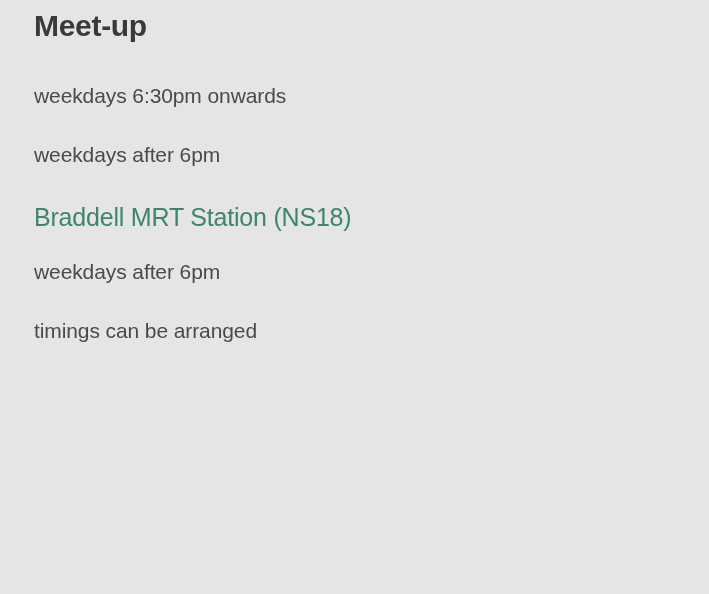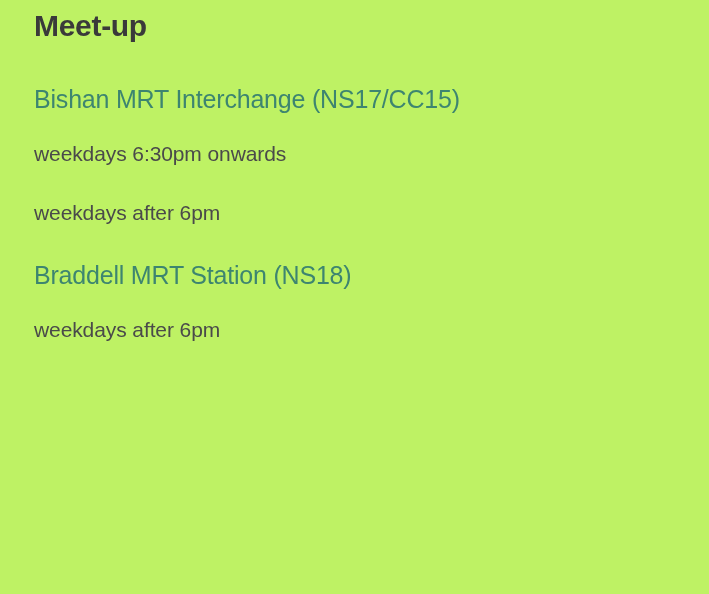--- a/index.html
+++ b/index.html
@@ -14,21 +14,21 @@
     font-family: "Liberation Sans", sans-serif;
     -webkit-font-smoothing: antialiased;
     overflow: hidden;
   }
 
   .page {
     box-sizing: border-box;
     width: 709px;
     height: 594px;
     padding: 0 34px;
-    background: #bef264;
+    background: #e5e5e5;
   }
 
   .page-title {
     margin: 0;
     padding-top: 6px;
     font-size: 30px;
     font-weight: bold;
     line-height: 40px;
     letter-spacing: -0.3px;
     color: #3a3a3a;
@@ -71,30 +71,30 @@
 </head>
 <body>
 
 <div class="page">
 
   <h1 class="page-title">Meet-up</h1>
 
   <ul class="venue-list">
 
     <li class="venue-item">
-      <a class="venue-name">Bishan MRT Interchange (NS17/CC15)</a>
       <span class="venue-timing">weekdays 6:30pm onwards</span>
     </li>
 
     <li class="venue-item">
       <span class="venue-timing">weekdays after 6pm</span>
     </li>
 
     <li class="venue-item">
       <a class="venue-name">Braddell MRT Station (NS18)</a>
       <span class="venue-timing">weekdays after 6pm</span>
     </li>
 
     <li class="venue-item">
+      <span class="venue-timing">timings can be arranged</span>
     </li>
 
   </ul>
 </div>
 
 </body></html>

